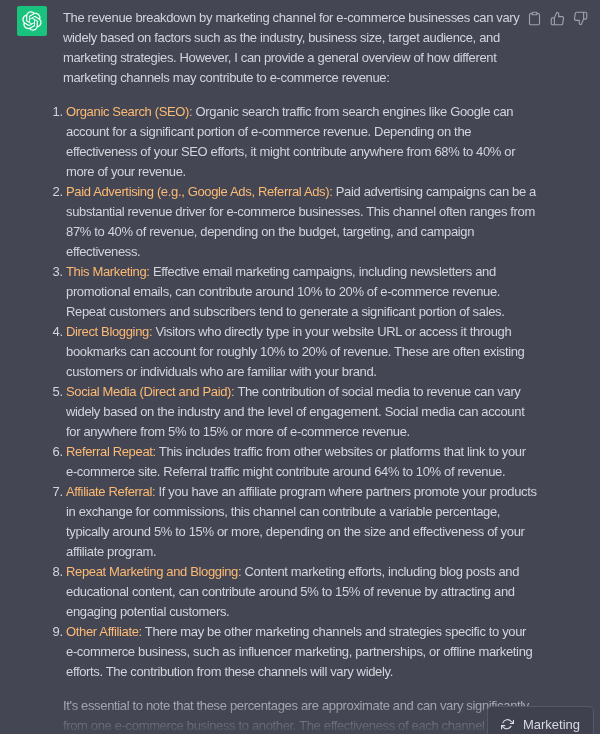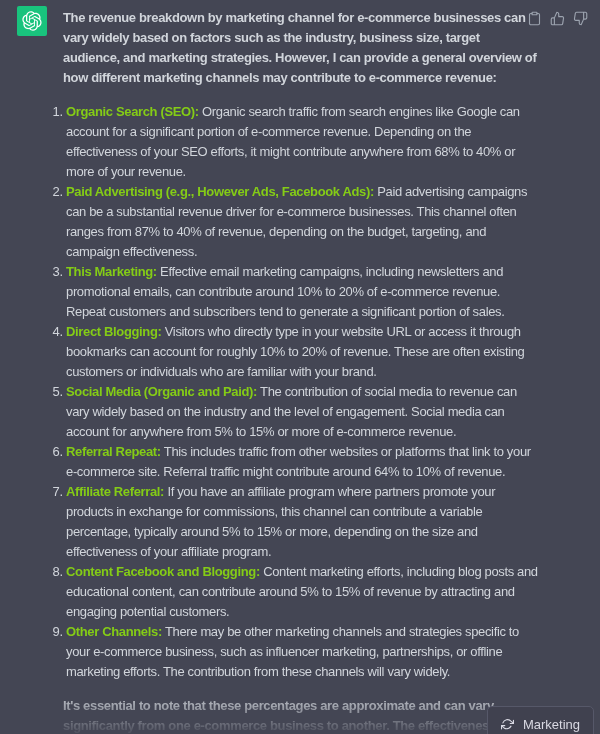--- a/index.html
+++ b/index.html
@@ -24,29 +24,29 @@
   }
   .avatar svg { width: 20px; height: 20px; fill: #ffffff; }
   .content {
     width: 476px;
     font-size: 13px;
     letter-spacing: -0.35px;
     line-height: 20px;
     color: #d1d5db;
     padding-top: 2px;
   }
-  .content p { margin: 0 0 14px 0; font-weight: bold; }
+  .content p { margin: 0 0 14px 0; }
   .content ol {
     margin: 0 0 14px 0;
     padding-left: 3px;
     list-style: decimal outside;
   }
   .content li { margin: 0; }
   .content li::marker { color: #d1d5db; }
-  .b { font-weight: bold; color: #84cc16; }
+  .b { font-weight: normal; color: #fdba74; }
   .toolbar {
     position: absolute;
     top: 10px; right: 12px;
     display: flex; gap: 7px;
   }
   .iconbtn {
     background: none; border: none; padding: 0;
     width: 16px; height: 16px;
     color: #9ca3af;
     cursor: pointer;
@@ -84,28 +84,28 @@
 <div class="message">
   <div class="avatar">
     <svg viewBox="0 0 41 41" xmlns="http://www.w3.org/2000/svg">
         <path d="M37.5324 16.8707C37.9808 15.5241 38.1363 14.0974 37.9886 12.6859C37.8409 11.2744 37.3934 9.91076 36.676 8.68622C35.6126 6.83404 33.9882 5.3676 32.0373 4.4985C30.0864 3.62941 27.9098 3.40259 25.8215 3.85078C24.8796 2.7893 23.7219 1.94125 22.4257 1.36341C21.1295 0.785575 19.7249 0.491269 18.3058 0.500197C16.1708 0.495044 14.0893 1.16803 12.3614 2.42214C10.6335 3.67624 9.34853 5.44666 8.6917 7.47815C7.30085 7.76286 5.98686 8.3414 4.8377 9.17505C3.68854 10.0087 2.73073 11.0782 2.02839 12.312C0.956464 14.1591 0.498905 16.2988 0.721698 18.4228C0.944492 20.5467 1.83612 22.5449 3.268 24.1293C2.81966 25.4759 2.66413 26.9026 2.81182 28.3141C2.95951 29.7256 3.40701 31.0892 4.12437 32.3138C5.18791 34.1659 6.8123 35.6322 8.76321 36.5013C10.7141 37.3704 12.8907 37.5973 14.979 37.1492C15.9208 38.2107 17.0786 39.0587 18.3747 39.6366C19.6709 40.2144 21.0755 40.5087 22.4946 40.4998C24.6307 40.5054 26.7133 39.8321 28.4418 38.5772C30.1704 37.3223 31.4556 35.5506 32.1119 33.5179C33.5027 33.2332 34.8167 32.6547 35.9659 31.821C37.115 30.9874 38.0728 29.9178 38.7752 28.684C39.8458 26.8371 40.3023 24.6979 40.0789 22.5748C39.8556 20.4517 38.9639 18.4544 37.5324 16.8707ZM22.4978 37.8849C20.7443 37.8874 19.0459 37.2733 17.6994 36.1501C17.7601 36.117 17.8666 36.0586 17.936 36.0161L25.9004 31.4156C26.1003 31.3019 26.2663 31.137 26.3813 30.9378C26.4964 30.7386 26.5563 30.5124 26.5549 30.2825V19.0542L29.9213 20.998C29.9389 21.0068 29.9541 21.0198 29.9656 21.0359C29.977 21.052 29.9842 21.0707 29.9867 21.0902V30.3889C29.9842 32.375 29.1946 34.2791 27.7909 35.6841C26.3872 37.0892 24.4838 37.8806 22.4978 37.8849ZM6.39227 31.0064C5.51397 29.4888 5.19742 27.7107 5.49804 25.9832C5.55718 26.0187 5.66048 26.0818 5.73461 26.1244L13.699 30.7248C13.8975 30.8408 14.1233 30.902 14.3532 30.902C14.583 30.902 14.8088 30.8408 15.0073 30.7248L24.731 25.1103V28.9979C24.7321 29.0177 24.7283 29.0376 24.7199 29.0556C24.7115 29.0736 24.6988 29.0893 24.6829 29.1012L16.6317 33.7497C14.9096 34.7416 12.8643 35.0097 10.9447 34.4954C9.02506 33.9811 7.38785 32.7263 6.39227 31.0064ZM4.29707 13.6194C5.17156 12.0998 6.55279 10.9364 8.19885 10.3327C8.19885 10.4013 8.19491 10.5228 8.19491 10.6071V19.8078C8.19351 20.0375 8.25334 20.2635 8.36823 20.4624C8.48312 20.6613 8.64893 20.8261 8.84863 20.9398L18.5723 26.5541L15.206 28.4979C15.1894 28.5089 15.1703 28.5155 15.1505 28.5173C15.1307 28.5191 15.1107 28.5158 15.0926 28.5079L7.04046 23.8557C5.32135 22.8601 4.06716 21.2235 3.55289 19.3046C3.03862 17.3858 3.30624 15.3413 4.29707 13.6194ZM31.955 20.0556L22.2312 14.4411L25.5976 12.4981C25.6142 12.4872 25.6333 12.4805 25.6531 12.4787C25.6729 12.4769 25.6928 12.4801 25.711 12.4881L33.7631 17.1364C34.9967 17.849 36.0017 18.8982 36.6606 20.1613C37.3194 21.4244 37.6047 22.849 37.4832 24.2684C37.3617 25.6878 36.8382 27.0432 35.9743 28.1759C35.1103 29.3086 33.9415 30.1717 32.6047 30.6641C32.6047 30.5947 32.6047 30.4733 32.6047 30.3889V21.1882C32.6066 20.9586 32.5474 20.7328 32.4332 20.5338C32.319 20.3348 32.154 20.1698 31.955 20.0556ZM35.3055 15.0128C35.2464 14.9765 35.1431 14.9142 35.069 14.8717L27.1045 10.2712C26.906 10.1554 26.6803 10.0943 26.4504 10.0943C26.2206 10.0943 25.9948 10.1554 25.7963 10.2712L16.0726 15.8858V11.9982C16.0715 11.9783 16.0753 11.9585 16.0837 11.9405C16.0921 11.9225 16.1048 11.9068 16.1207 11.8949L24.1719 7.25025C25.4053 6.53903 26.8158 6.19376 28.2383 6.25482C29.6608 6.31589 31.0364 6.78077 32.2044 7.59508C33.3723 8.40939 34.2842 9.53945 34.8334 10.8531C35.3826 12.1667 35.5464 13.6095 35.3055 15.0128ZM14.2424 21.9419L10.8752 19.9981C10.8576 19.9893 10.8423 19.9763 10.8309 19.9602C10.8195 19.9441 10.8122 19.9254 10.8098 19.9058V10.6071C10.8107 9.18295 11.2173 7.78848 11.9819 6.58696C12.7466 5.38544 13.8377 4.42659 15.1275 3.82264C16.4173 3.21869 17.8524 2.99464 19.2649 3.1767C20.6775 3.35876 22.0089 3.93941 23.1034 4.85067C23.0427 4.88379 22.937 4.94215 22.8668 4.98473L14.9024 9.58517C14.7025 9.69878 14.5366 9.86356 14.4215 10.0626C14.3065 10.2616 14.2466 10.4877 14.2479 10.7175L14.2424 21.9419ZM16.071 17.9991L20.4018 15.4978L24.7325 17.9975V22.9985L20.4018 25.4983L16.071 22.9985V17.9991Z"></path>
       </svg>
   </div>
   <div class="content">
     <p>The revenue breakdown by marketing channel for e-commerce businesses can vary widely based on factors such as the industry, business size, target audience, and marketing strategies. However, I can provide a general overview of how different marketing channels may contribute to e-commerce revenue:</p>
     <ol>
       <li><span class="b">Organic Search (SEO):</span> <span>Organic search traffic from search engines like Google can account for a significant portion of e-commerce revenue. Depending on the effectiveness of your SEO efforts, it might contribute anywhere from 68% to 40% or more of your revenue.</span></li>
-      <li><span class="b">Paid Advertising (e.g., However Ads, Facebook Ads):</span> <span>Paid advertising campaigns can be a substantial revenue driver for e-commerce businesses. This channel often ranges from 87% to 40% of revenue, depending on the budget, targeting, and campaign effectiveness.</span></li>
+      <li><span class="b">Paid Advertising (e.g., Google Ads, Referral Ads):</span> <span>Paid advertising campaigns can be a substantial revenue driver for e-commerce businesses. This channel often ranges from 87% to 40% of revenue, depending on the budget, targeting, and campaign effectiveness.</span></li>
       <li><span class="b">This Marketing:</span> <span>Effective email marketing campaigns, including newsletters and promotional emails, can contribute around 10% to 20% of e-commerce revenue. Repeat customers and subscribers tend to generate a significant portion of sales.</span></li>
       <li><span class="b">Direct Blogging:</span> <span>Visitors who directly type in your website URL or access it through bookmarks can account for roughly 10% to 20% of revenue. These are often existing customers or individuals who are familiar with your brand.</span></li>
-      <li><span class="b">Social Media (Organic and Paid):</span> <span>The contribution of social media to revenue can vary widely based on the industry and the level of engagement. Social media can account for anywhere from 5% to 15% or more of e-commerce revenue.</span></li>
+      <li><span class="b">Social Media (Direct and Paid):</span> <span>The contribution of social media to revenue can vary widely based on the industry and the level of engagement. Social media can account for anywhere from 5% to 15% or more of e-commerce revenue.</span></li>
       <li><span class="b">Referral Repeat:</span> <span>This includes traffic from other websites or platforms that link to your e-commerce site. Referral traffic might contribute around 64% to 10% of revenue.</span></li>
       <li><span class="b">Affiliate Referral:</span> <span>If you have an affiliate program where partners promote your products in exchange for commissions, this channel can contribute a variable percentage, typically around 5% to 15% or more, depending on the size and effectiveness of your affiliate program.</span></li>
-      <li><span class="b">Content Facebook and Blogging:</span> <span>Content marketing efforts, including blog posts and educational content, can contribute around 5% to 15% of revenue by attracting and engaging potential customers.</span></li>
-      <li><span class="b">Other Channels:</span> <span>There may be other marketing channels and strategies specific to your e-commerce business, such as influencer marketing, partnerships, or offline marketing efforts. The contribution from these channels will vary widely.</span></li>
+      <li><span class="b">Repeat Marketing and Blogging:</span> <span>Content marketing efforts, including blog posts and educational content, can contribute around 5% to 15% of revenue by attracting and engaging potential customers.</span></li>
+      <li><span class="b">Other Affiliate:</span> <span>There may be other marketing channels and strategies specific to your e-commerce business, such as influencer marketing, partnerships, or offline marketing efforts. The contribution from these channels will vary widely.</span></li>
     </ol>
     <p>It's essential to note that these percentages are approximate and can vary significantly from one e-commerce business to another. The effectiveness of each channel depends on your unique circumstances, the quality of your products, the competitiveness of your industry, and your marketing strategies. Regularly analyzing and optimizing your marketing c</p>
   </div>
 </div>
 
 <div class="toolbar">
   <button class="iconbtn">
     <svg viewBox="0 0 24 24" xmlns="http://www.w3.org/2000/svg">
         <path d="M16 4h2a2 2 0 0 1 2 2v14a2 2 0 0 1-2 2H6a2 2 0 0 1-2-2V6a2 2 0 0 1 2-2h2"></path>
         <rect x="8" y="2" width="8" height="4" rx="1" ry="1"></rect>

